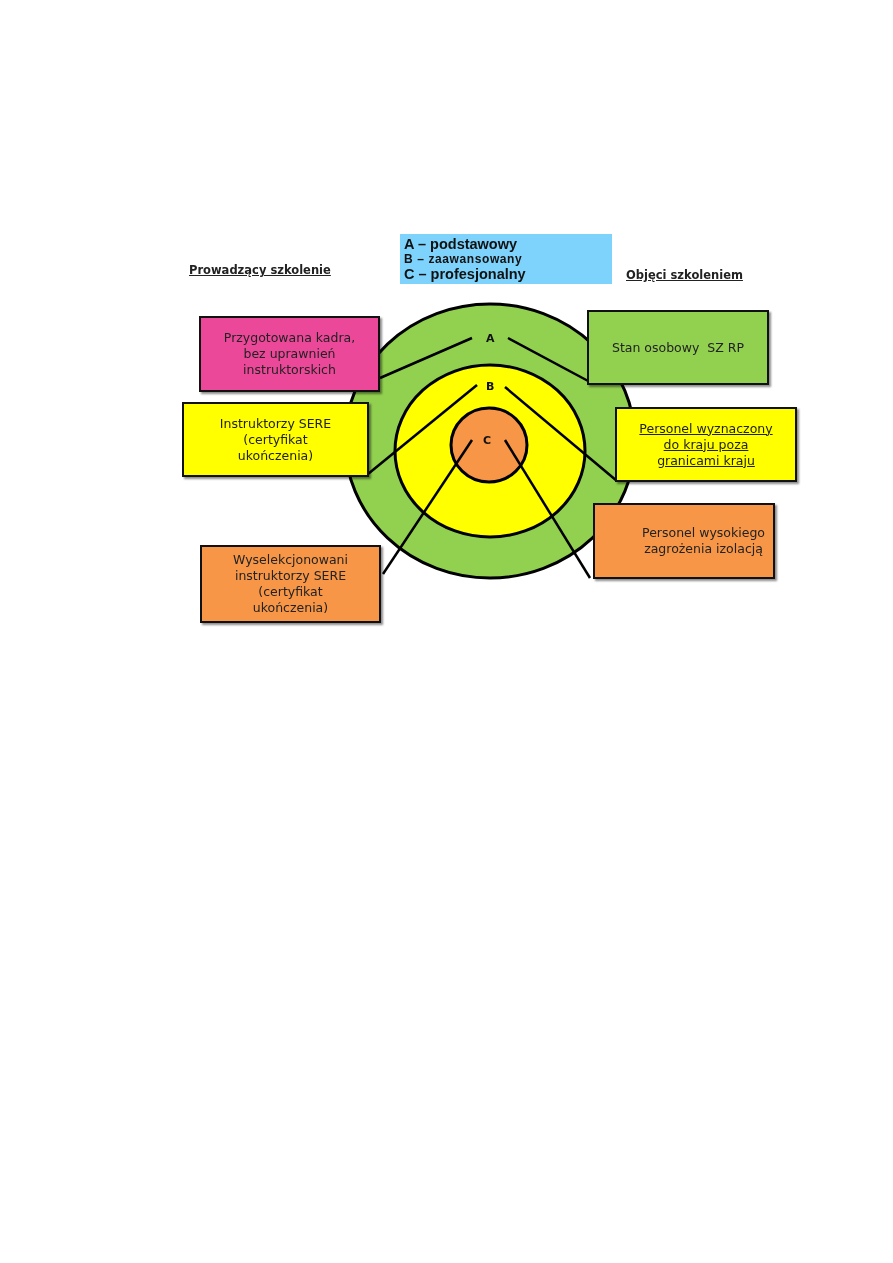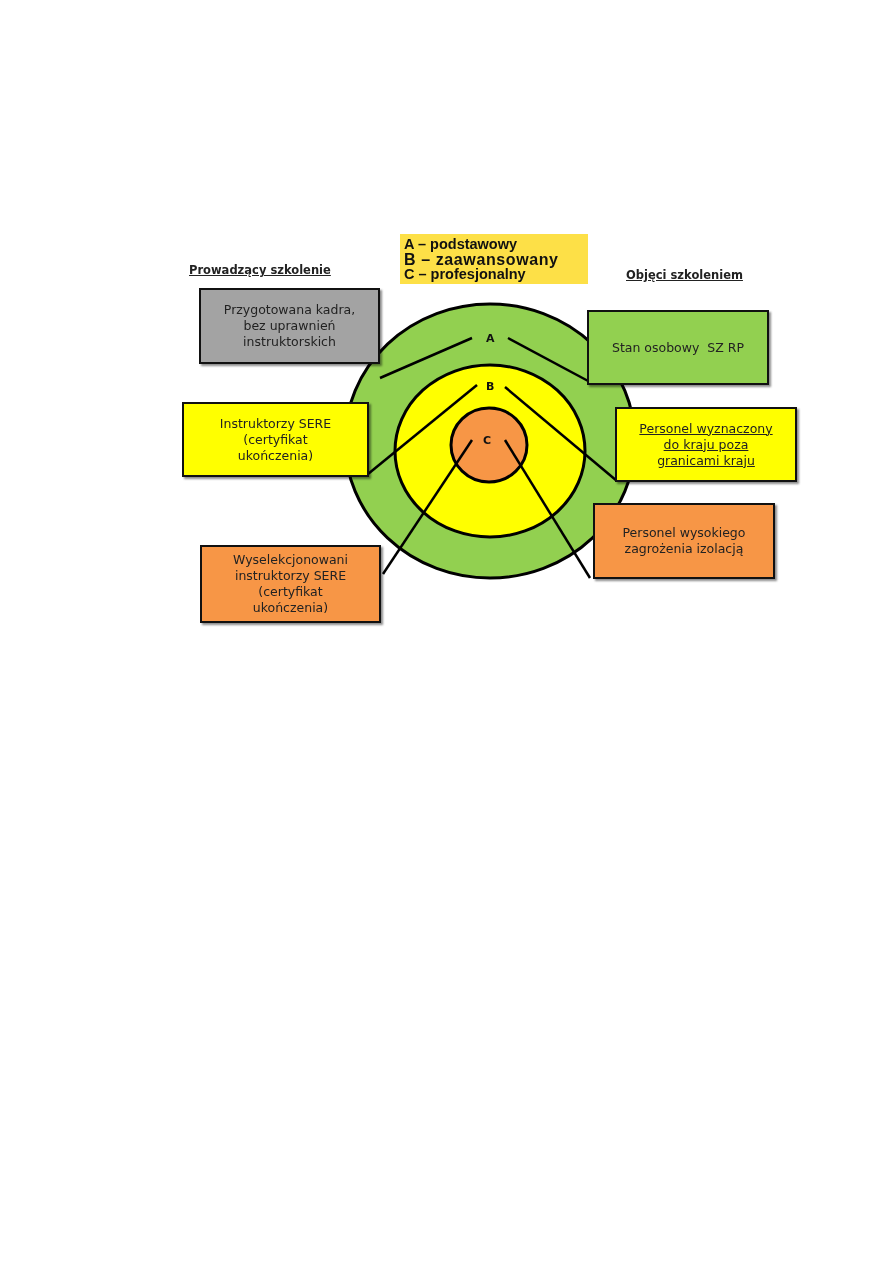--- a/index.html
+++ b/index.html
@@ -1,25 +1,25 @@
 <!DOCTYPE html>
 <html><head>
 <meta charset="utf-8">
 <style>
   html, body { margin: 0; padding: 0; background: #ffffff; }
   body { width: 893px; height: 1263px; position: relative; overflow: hidden; font-family: "DejaVu Sans", sans-serif; }
   #diagram-svg { position: absolute; left: 0; top: 0; }
   .legend {
-    position: absolute; left: 400px; top: 234px; width: 188px; height: 50px;
-    background: #fde047; box-sizing: border-box; padding: 3px 0 16px 4px;
+    position: absolute; left: 400px; top: 234px; width: 212px; height: 50px;
+    background: #7dd3fc; box-sizing: border-box; padding: 3px 0 16px 4px;
     font-family: "Liberation Sans", sans-serif; font-weight: bold; color: #111;
     line-height: 15px;
   }
   .legend .row { white-space: nowrap; font-size: 14.5px; }
-  .legend .row.mid { font-size: 16px; letter-spacing: 0.6px; }
+  .legend .row.mid { font-size: 12px; letter-spacing: 0.6px; }
   .heading {
     position: absolute; font-family: "DejaVu Sans", sans-serif; font-weight: bold;
     font-size: 11.5px; text-decoration: underline; color: #222; white-space: nowrap;
   }
   .box {
     position: absolute; box-sizing: border-box; border: 2px solid #111;
     display: flex; align-items: center; justify-content: center; text-align: center;
     font-family: "DejaVu Sans", sans-serif; font-size: 12.5px; line-height: 16px; color: #222;
     box-shadow: 2px 2px 2px rgba(0,0,0,0.45); padding: 2px 8px;
   }
@@ -53,21 +53,21 @@
 
 <div class="legend">
   <div class="row">A – podstawowy</div>
   <div class="row mid">B – zaawansowany</div>
   <div class="row">C – profesjonalny</div>
 </div>
 
 <div class="heading" style="left:189px; top:263px;">Prowadzący szkolenie</div>
 <div class="heading" style="left:626px; top:268px;">Objęci szkoleniem</div>
 
-<div class="box" style="left:199px; top:288px; width:181px; height:76px; background:#a3a3a3;">
+<div class="box" style="left:199px; top:316px; width:181px; height:76px; background:#ec4899;">
   <div>
     <span>Przygotowana kadra,</span>
     <span>bez uprawnień</span>
     <span>instruktorskich</span>
   </div>
 </div>
 <div class="box" style="left:182px; top:402px; width:187px; height:75px; background:#ffff00;">
   <div>
     <span>Instruktorzy SERE</span>
     <span>(certyfikat</span>
@@ -88,18 +88,18 @@
     <span style="white-space:pre;">Stan osobowy  SZ RP</span>
   </div>
 </div>
 <div class="box" style="left:615px; top:407px; width:182px; height:75px; background:#ffff00;text-decoration:underline;">
   <div>
     <span>Personel wyznaczony</span>
     <span>do kraju poza</span>
     <span>granicami kraju</span>
   </div>
 </div>
-<div class="box" style="left:593px; top:503px; width:182px; height:76px; background:#f79646;">
+<div class="box" style="left:593px; top:503px; width:182px; height:76px; background:#f79646;justify-content:flex-end;">
   <div>
     <span>Personel wysokiego</span>
     <span>zagrożenia izolacją</span>
   </div>
 </div>
 
 </body></html>

